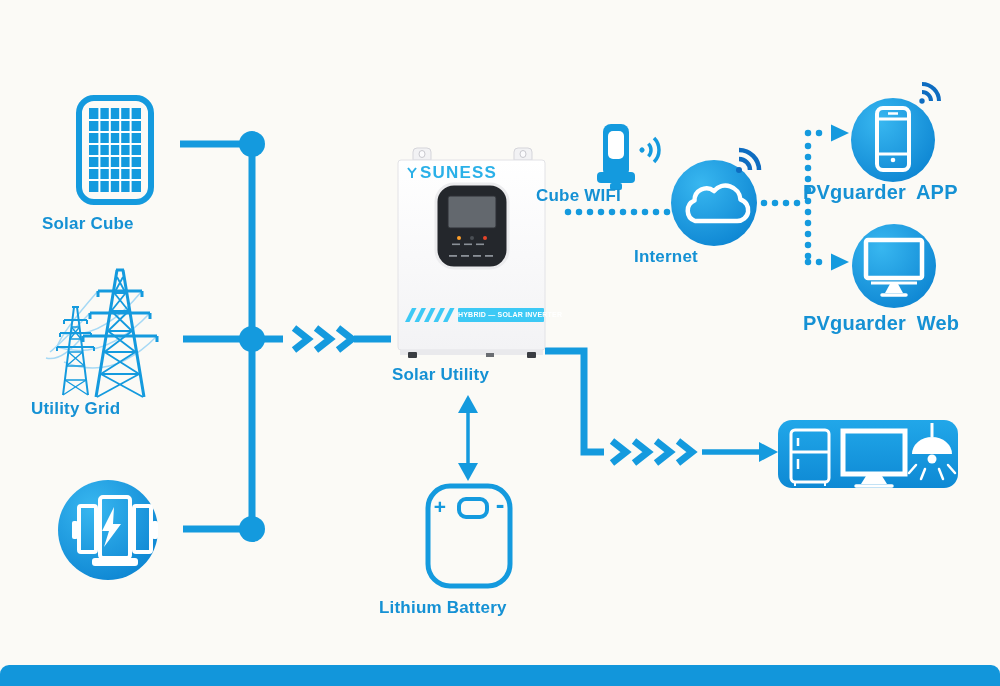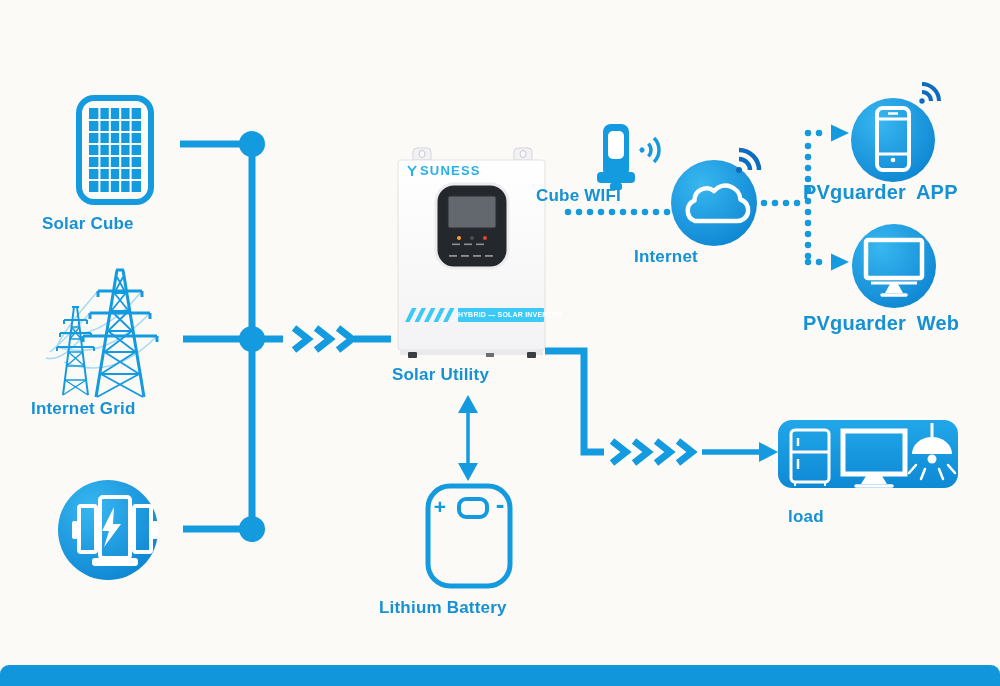--- a/index.html
+++ b/index.html
@@ -10,21 +10,21 @@
   }
   .layer{position:absolute;left:0;top:0;}
   .label{
     position:absolute;text-align:left;font-weight:bold;
     font-size:17px;color:#1591d4;letter-spacing:.2px;white-space:nowrap;
   }
   .label.small{font-size:20px;}
   .label.gap{word-spacing:5px;}
   .brand{
     position:absolute;left:407px;top:163px;display:flex;align-items:center;gap:3px;
-    color:#2ab0e8;font-size:13px;font-weight:bold;letter-spacing:1.2px;
+    color:#2ab0e8;font-size:17px;font-weight:bold;letter-spacing:1.2px;
   }
   .stripe-text{
     position:absolute;left:458px;top:308px;width:86px;height:14px;line-height:14px;
     text-align:center;font-size:7px;font-weight:bold;color:#ffffff;
     letter-spacing:.2px;white-space:nowrap;
   }
   .batt-sign{
     position:absolute;color:#149ade;font-weight:bold;width:22px;text-align:center;
   }
   .batt-sign.plus{left:429px;top:495px;font-size:21px;}
@@ -275,27 +275,26 @@
     </g>
   </g>
 
   <g>
     <rect x="428" y="486" width="82" height="100" rx="22" fill="none" stroke="#149ade" stroke-width="5"></rect>
     <rect x="459" y="499" width="28" height="18" rx="7" fill="none" stroke="#149ade" stroke-width="4"></rect>
   </g>
 </svg>
 
 <div class="label" style="left:42px;top:214px;width:160px">Solar Cube</div>
-<div class="label" style="left:31px;top:399px;width:160px">Internet Grid</div>
+<div class="label" style="left:31px;top:399px;width:160px">Utility Grid</div>
 <div class="label" style="left:392px;top:365px;width:160px">Solar Utility</div>
 <div class="label" style="left:536px;top:186px;width:160px">Cube WIFI</div>
 <div class="label" style="left:634px;top:247px;width:160px">Internet</div>
 <div class="label small gap" style="left:803px;top:181px;width:180px">PVguarder APP</div>
 <div class="label small gap" style="left:803px;top:312px;width:180px">PVguarder Web</div>
-<div class="label" style="left:788px;top:507px;width:160px">load</div>
 <div class="label" style="left:379px;top:598px;width:186px">Lithium Battery</div>
 
 <div class="brand">
   <svg width="10" height="12" viewBox="0 0 10 12">
     <path d="M1,1 L5,6 M9,1 L5,6 V11" stroke="#2ab0e8" stroke-width="2" fill="none"></path>
   </svg>
   <span>SUNESS</span>
 </div>
 <div class="stripe-text">HYBRID — SOLAR INVERTER</div>
 

